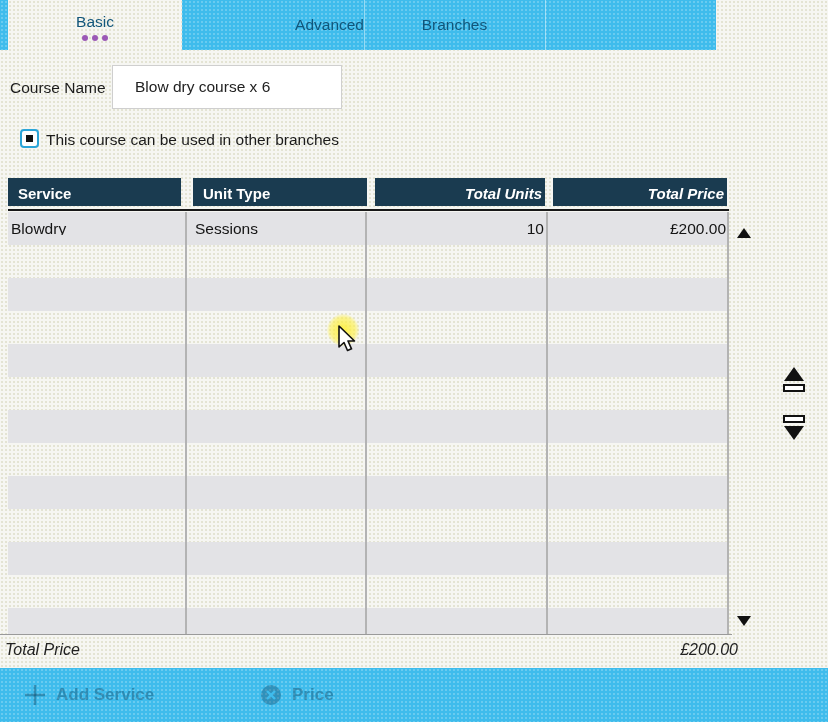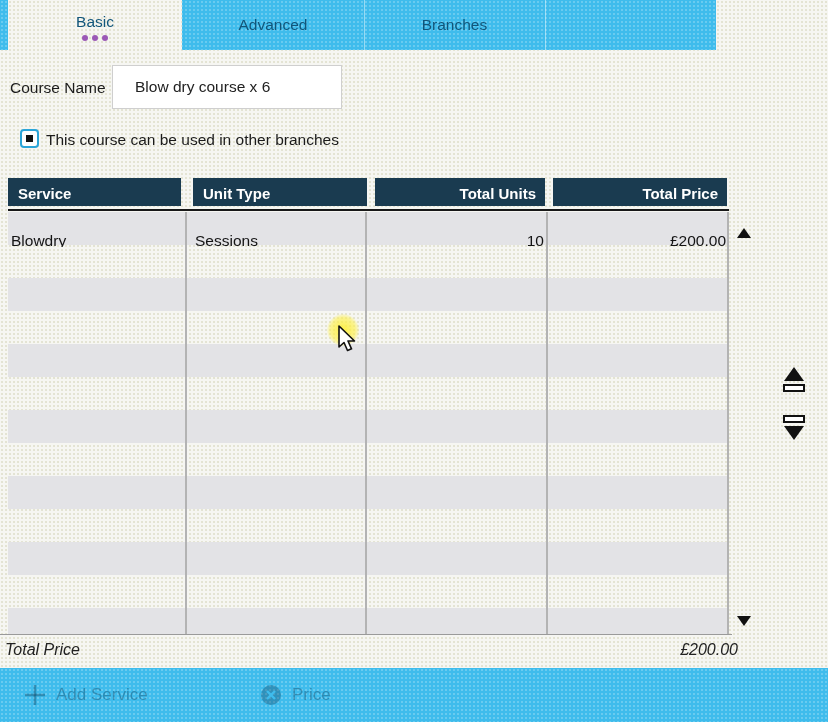--- a/index.html
+++ b/index.html
@@ -40,43 +40,43 @@
     position:absolute;left:20px;top:129px;width:19px;height:19px;box-sizing:border-box;
     border:2px solid #2aa5d8;border-radius:4px;background:#fff;cursor:pointer;
   }
   .checkbox .inner{display:none;position:absolute;left:50%;top:50%;width:7px;height:7px;
     margin:-3.5px 0 0 -3.5px;background:#111;}
   .checkbox[data-checked="true"] .inner{display:block;}
   
   .thead-cell{position:absolute;top:178px;height:28px;background:#1a3b50;color:#fff;
     font-size:15px;font-weight:bold;line-height:31px;box-sizing:border-box;}
   .thead-cell.al{padding-left:10px;text-align:left;}
-  .thead-cell.ar{padding-right:9px;text-align:right;}
+  .thead-cell.ar{padding-right:3px;text-align:right;font-style:italic;}
   .body-topline{position:absolute;left:8px;top:209px;width:721px;height:2px;background:#181818;}
   .tbody{position:absolute;left:8px;top:212px;width:721px;height:422px;overflow:hidden;}
   .trow{position:relative;width:721px;height:33px;}
   .trow:nth-child(odd){background:#e3e3e6;}
-  .tcell{position:absolute;top:12px;height:23px;line-height:33px;font-size:15.5px;color:#141414;
+  .tcell{position:absolute;top:0;height:23px;line-height:33px;font-size:15.5px;color:#141414;
     white-space:nowrap;overflow:hidden;}
   .tcell.c1{left:0;width:175px;padding-left:3px;}
   .tcell.c2{left:178px;width:178px;padding-left:9px;}
   .tcell.c3{left:358px;width:178px;text-align:right;padding-right:5px;}
   .tcell.c4{left:540px;width:178px;text-align:right;padding-right:4px;}
   .vsep{position:absolute;top:212px;width:2px;height:423px;background:#b3b3b3;}
   .table-bottomline{position:absolute;left:0;top:634px;width:732px;height:1px;background:#9a9a9a;}
   
   .scroll-arrow{position:absolute;width:16px;height:12px;cursor:pointer;}
   .eject-btn{position:absolute;left:781px;width:26px;height:28px;cursor:pointer;}
   
   .summary-lbl{position:absolute;left:5px;top:641px;font-size:16px;font-style:italic;color:#222;}
   .summary-val{position:absolute;right:90px;top:641px;font-size:16px;font-style:italic;color:#222;}
   
   .footer{position:absolute;left:0;top:668px;width:828px;height:54px;}
   .ftool{position:absolute;top:0;height:54px;display:flex;align-items:center;gap:10px;
-    font-size:17px;}
+    font-size:17px;font-weight:bold;}
   .ftool.disabled{color:rgba(16,66,96,0.40);cursor:default;}
   
   .click-glow{position:absolute;left:327px;top:314px;width:32px;height:32px;border-radius:50%;
     background:radial-gradient(circle, rgba(255,240,60,0.95) 0%, rgba(255,240,60,0.55) 55%, rgba(255,240,60,0) 75%);
     pointer-events:none;}
   .cursor{position:absolute;left:337px;top:325px;pointer-events:none;}
 </style>
 </head>
 <body>
 
@@ -84,21 +84,21 @@
 
   <div class="topbar blue-tex">
     <div class="tab active" style="left:8px;width:174px;">
       <span>Basic</span>
       <span class="dots">
           <span></span>
           <span></span>
           <span></span>
         </span>
     </div>
-    <div class="tab" style="left:182px;width:182px;">
+    <div class="tab" style="left:182px;width:182px;justify-content:flex-end;">
       <span>Advanced</span>
     </div>
     <div class="tab" style="left:364px;width:181px;">
       <span>Branches</span>
     </div>
     <div class="tab-divider" style="left:364px;"></div>
     <div class="tab-divider" style="left:545px;"></div>
   </div>
 
   <div class="lbl" style="left:10px;top:79px;">Course Name</div>

